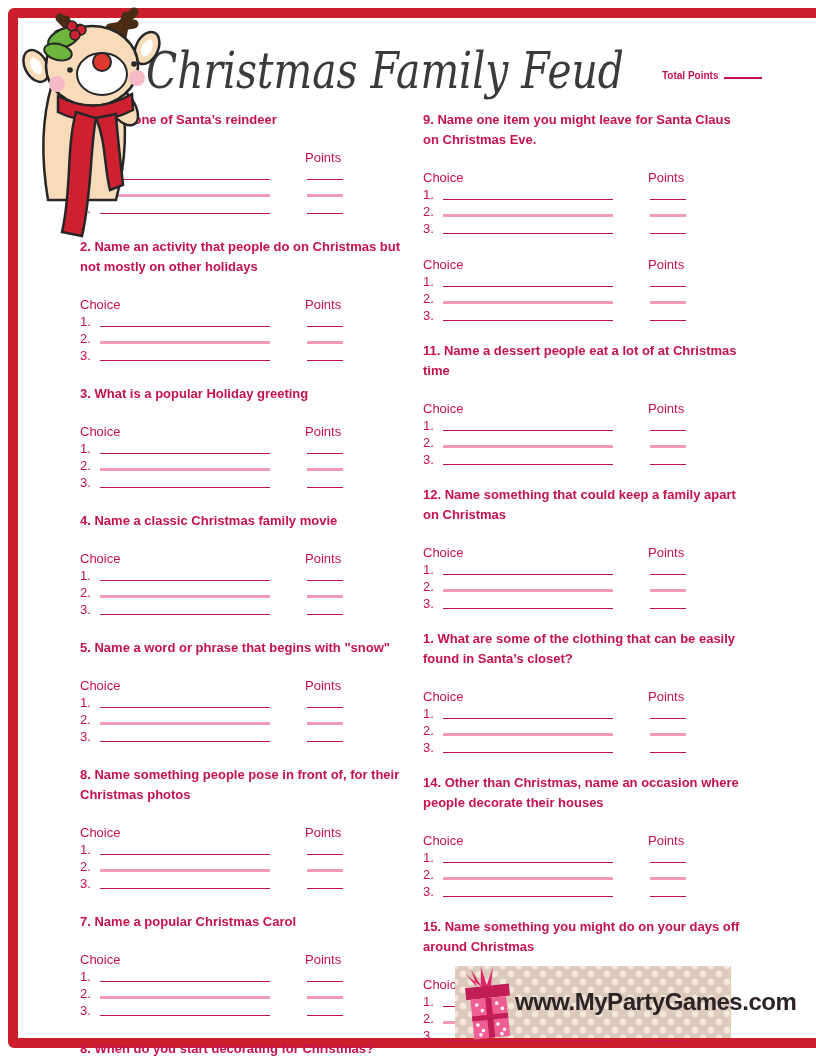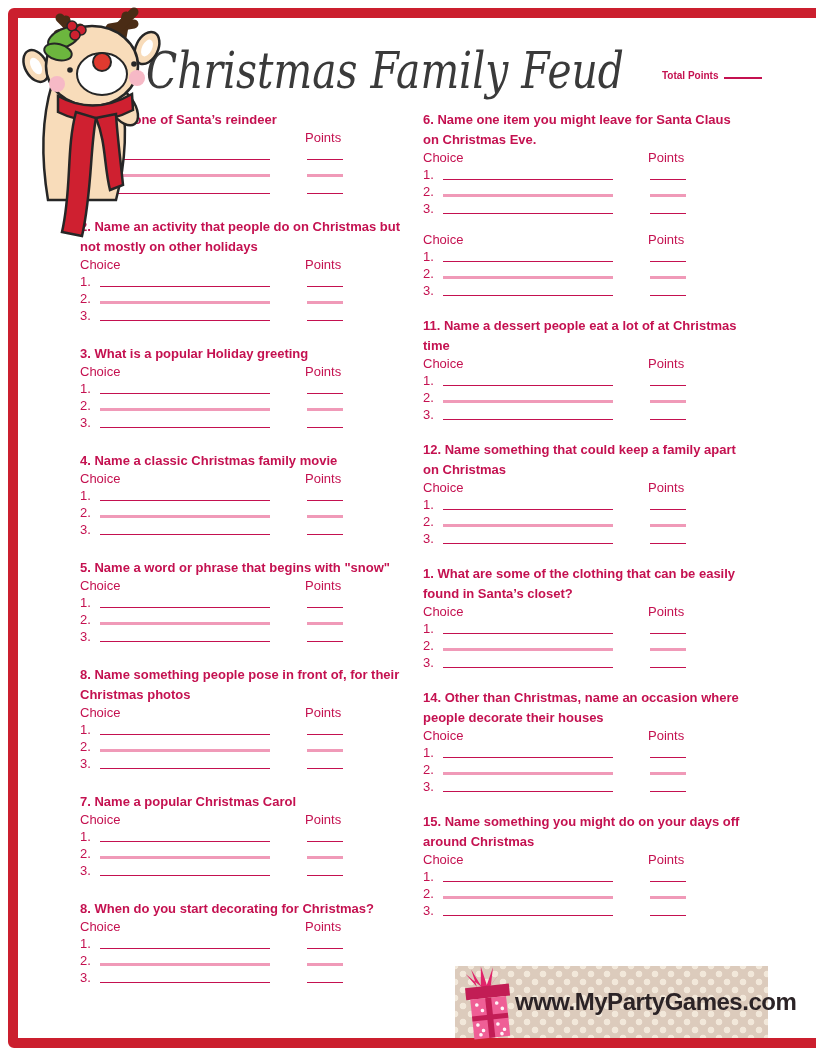--- a/index.html
+++ b/index.html
@@ -36,37 +36,37 @@
   .col{
     position:absolute;top:108px;width:325px;color:var(--accent,#c41150);
   }
   .col-left{left:80px;}
   .col-right{left:423px;}
   .col-left .q{margin-bottom:18px;}
   .col-right .q{margin-bottom:15px;}
   .q-heading{
     font-size:13px;font-weight:bold;line-height:20px;padding-top:2px;
   }
-  .lab-row{position:relative;height:16px;font-size:13px;line-height:16px;}
+  .lab-row{position:relative;height:16px;font-size:13px;line-height:16px;margin-top:20px;}
   .lab-points{position:absolute;left:225px;top:0;}
   .a-row{position:relative;height:17px;font-size:13px;line-height:17px;}
   .a-num{position:absolute;left:0;top:0;}
   .a-line{
     position:absolute;left:20px;width:170px;bottom:3px;
     border-bottom:1.6px solid var(--accent,#c41150);
   }
   .p-line{
     position:absolute;left:227px;width:36px;bottom:3px;
     border-bottom:1.6px solid var(--accent,#c41150);
   }
   .a-line.light,.p-line.light{
     border-bottom:3px solid var(--line-light,#f09ab8);
   }
   .banner{
-    position:absolute;left:455px;top:966px;width:313px;height:72px;z-index:4;
+    position:absolute;left:455px;top:966px;width:276px;height:72px;z-index:4;
     background-color:var(--banner-bg,#dccbbc);
     background-image:
       radial-gradient(var(--banner-dot,#f2e8da) 3.2px, transparent 3.6px),
       radial-gradient(var(--banner-dot,#f2e8da) 3.2px, transparent 3.6px);
     background-size:16px 16px;
     background-position:0 0, 8px 8px;
   }
   .banner-text{
     position:absolute;left:60px;top:50%;transform:translateY(-50%);
     font-size:24px;font-weight:bold;letter-spacing:-0.5px;
@@ -313,21 +313,21 @@
         </div>
         <div class="a-row">
           <span class="a-num">3.</span>
           <span class="a-line"></span>
           <span class="p-line"></span>
         </div>
       </div>
 </div>
   <div class="col col-right" id="col-right">
   <div class="q">
-    <div class="q-heading">6.  Name one item you might leave for Santa Claus on Christmas Eve.</div>
+    <div class="q-heading">9.  Name one item you might leave for Santa Claus on Christmas Eve.</div>
     <div class="lab-row">
       <span class="lab-choice">Choice</span>
       <span class="lab-points">Points</span>
     </div>
   <div class="a-row">
           <span class="a-num">1.</span>
           <span class="a-line"></span>
           <span class="p-line"></span>
         </div>
         <div class="a-row">

